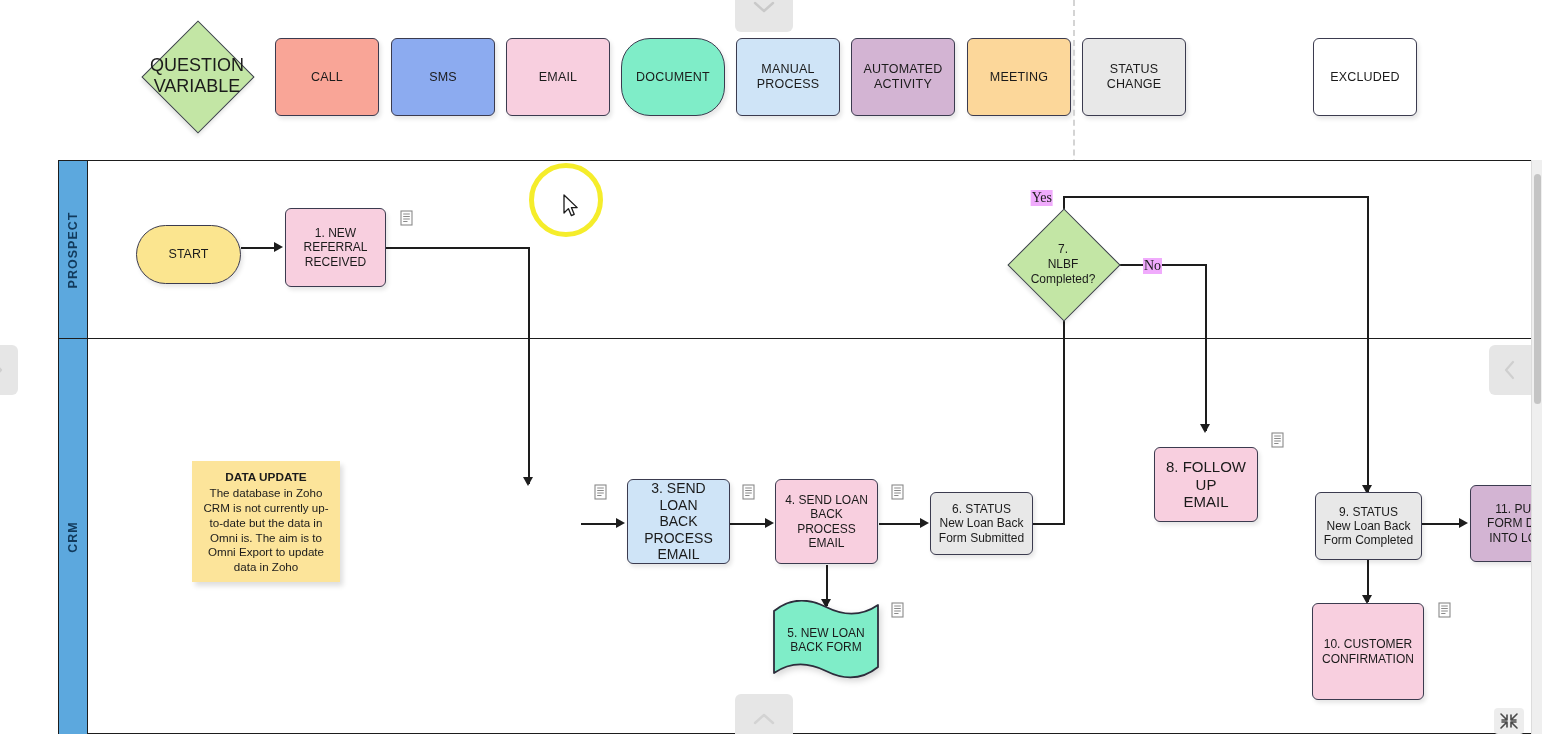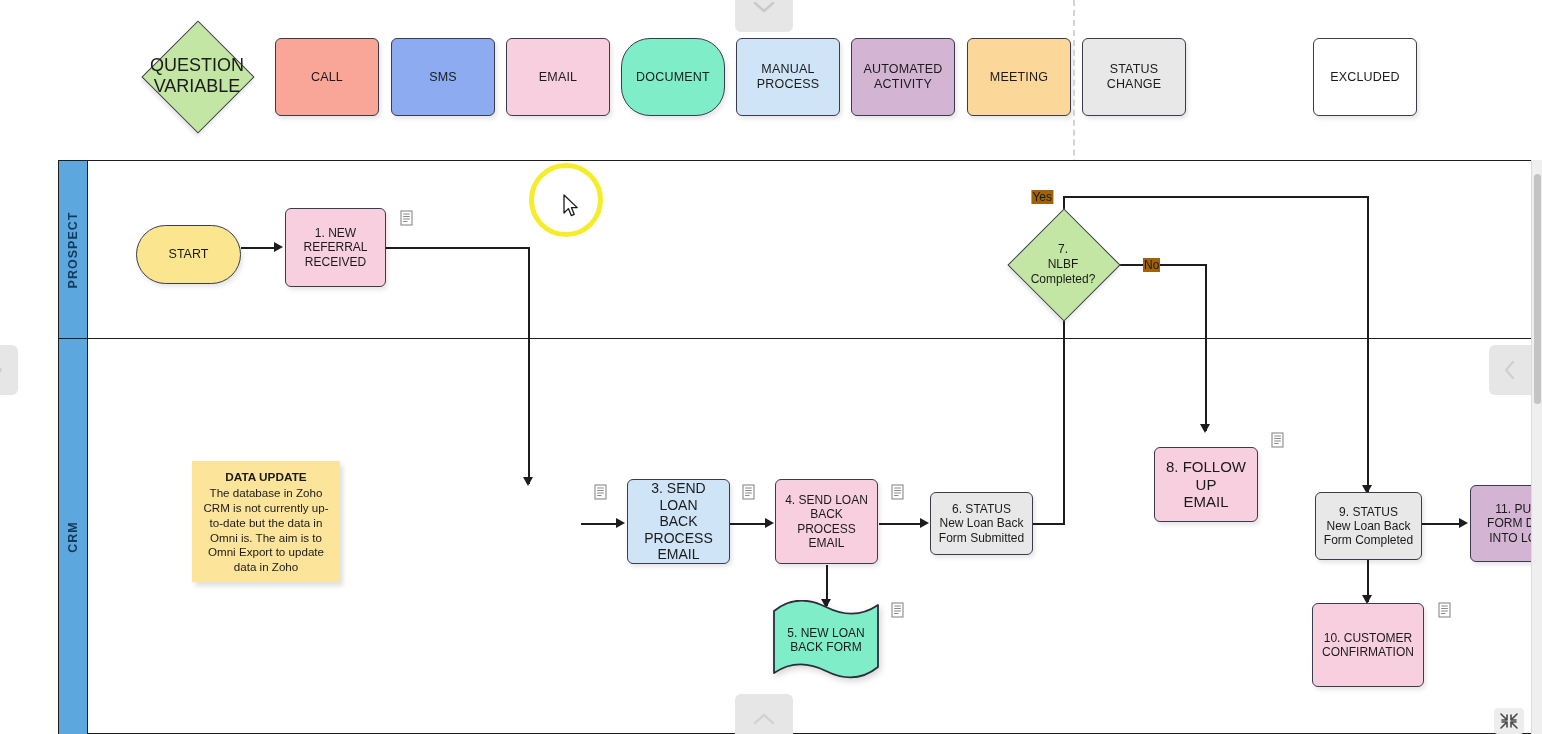--- a/index.html
+++ b/index.html
@@ -66,22 +66,22 @@
 
   
   .ln{position:absolute;background:#1d1d1d;}
   .ln.h{height:1.7px;}
   .ln.v{width:1.7px;}
   .arrow{position:absolute;width:0;height:0;}
   .arrow.r{border-top:5.5px solid transparent;border-bottom:5.5px solid transparent;border-left:9px solid #1d1d1d;}
   .arrow.d{border-left:5.5px solid transparent;border-right:5.5px solid transparent;border-top:9px solid #1d1d1d;}
   .arrow.u{border-left:5.5px solid transparent;border-right:5.5px solid transparent;border-bottom:9px solid #1d1d1d;}
   .edge-lbl{
-    position:absolute;font-size:12px;color:#1b1b1b;
-    background:#a16207;padding:0 1px;
+    position:absolute;font-size:14px;color:#1b1b1b;
+    background:#f0abfc;padding:0 1px;font-family:Liberation Serif, serif;
   }
 
   
   .note-icon{position:absolute;width:13px;height:16px;}
 
   
   #sticky{
     position:absolute;
     background:#fce49a;
     border:1px solid #fce49a;
@@ -380,21 +380,21 @@
   </svg>
 
   <div class="node" style="left:1315px;top:492px;width:107px;height:68px;background:#e8e8e8;font-size:12px;">
     <span class="lbl">
       <div>9. STATUS</div>
         <div>New Loan Back</div>
         <div>Form Completed</div>
     </span>
   </div>
 
-  <div class="node" style="left:1312px;top:603px;width:112px;height:84px;background:#f8cfdf;font-size:12px;">
+  <div class="node" style="left:1312px;top:603px;width:112px;height:97px;background:#f8cfdf;font-size:12px;">
     <span class="lbl">
       <div>10. CUSTOMER</div>
         <div>CONFIRMATION</div>
     </span>
   </div>
   <svg class="note-icon" style="left:1438px;top:602px;" viewBox="0 0 13 16">
     <rect x="1" y="1" width="11" height="14" fill="#fdfdfd" stroke="#8a8a8a" stroke-width="1.1"></rect>
     <line x1="3.2" y1="4" x2="9.8" y2="4" stroke="#8a8a8a" stroke-width="1"></line>
     <line x1="3.2" y1="6.5" x2="9.8" y2="6.5" stroke="#8a8a8a" stroke-width="1"></line>
     <line x1="3.2" y1="9" x2="9.8" y2="9" stroke="#8a8a8a" stroke-width="1"></line>

